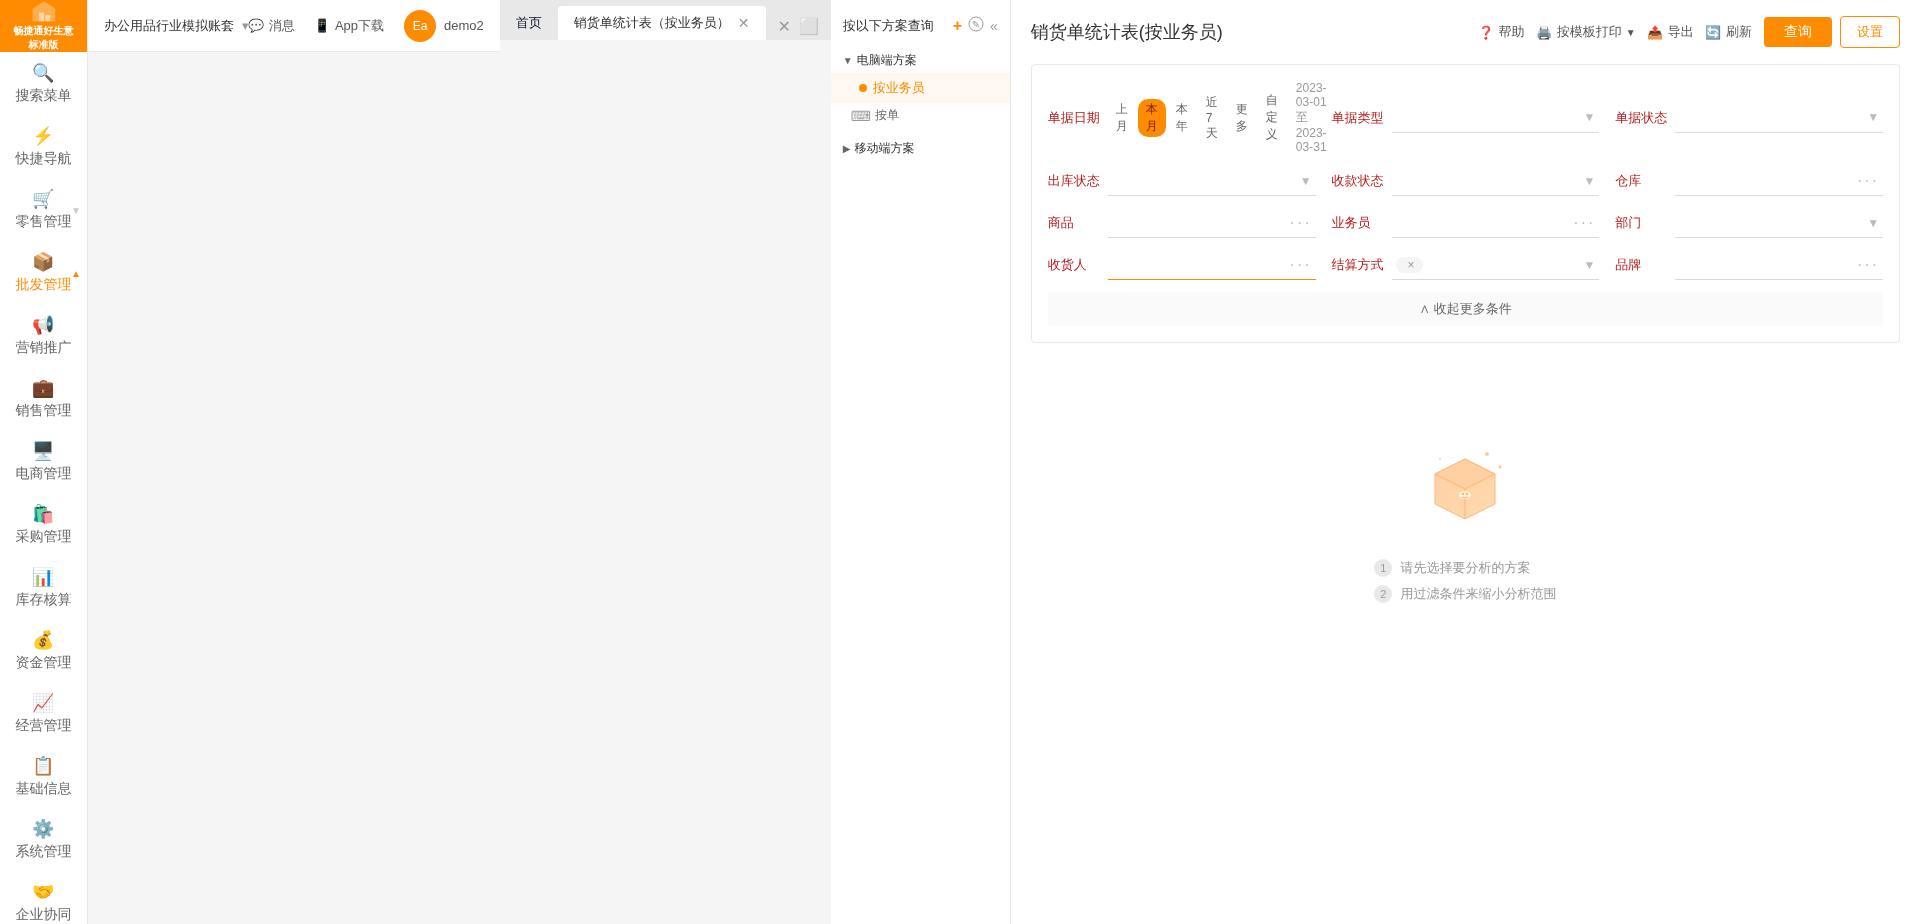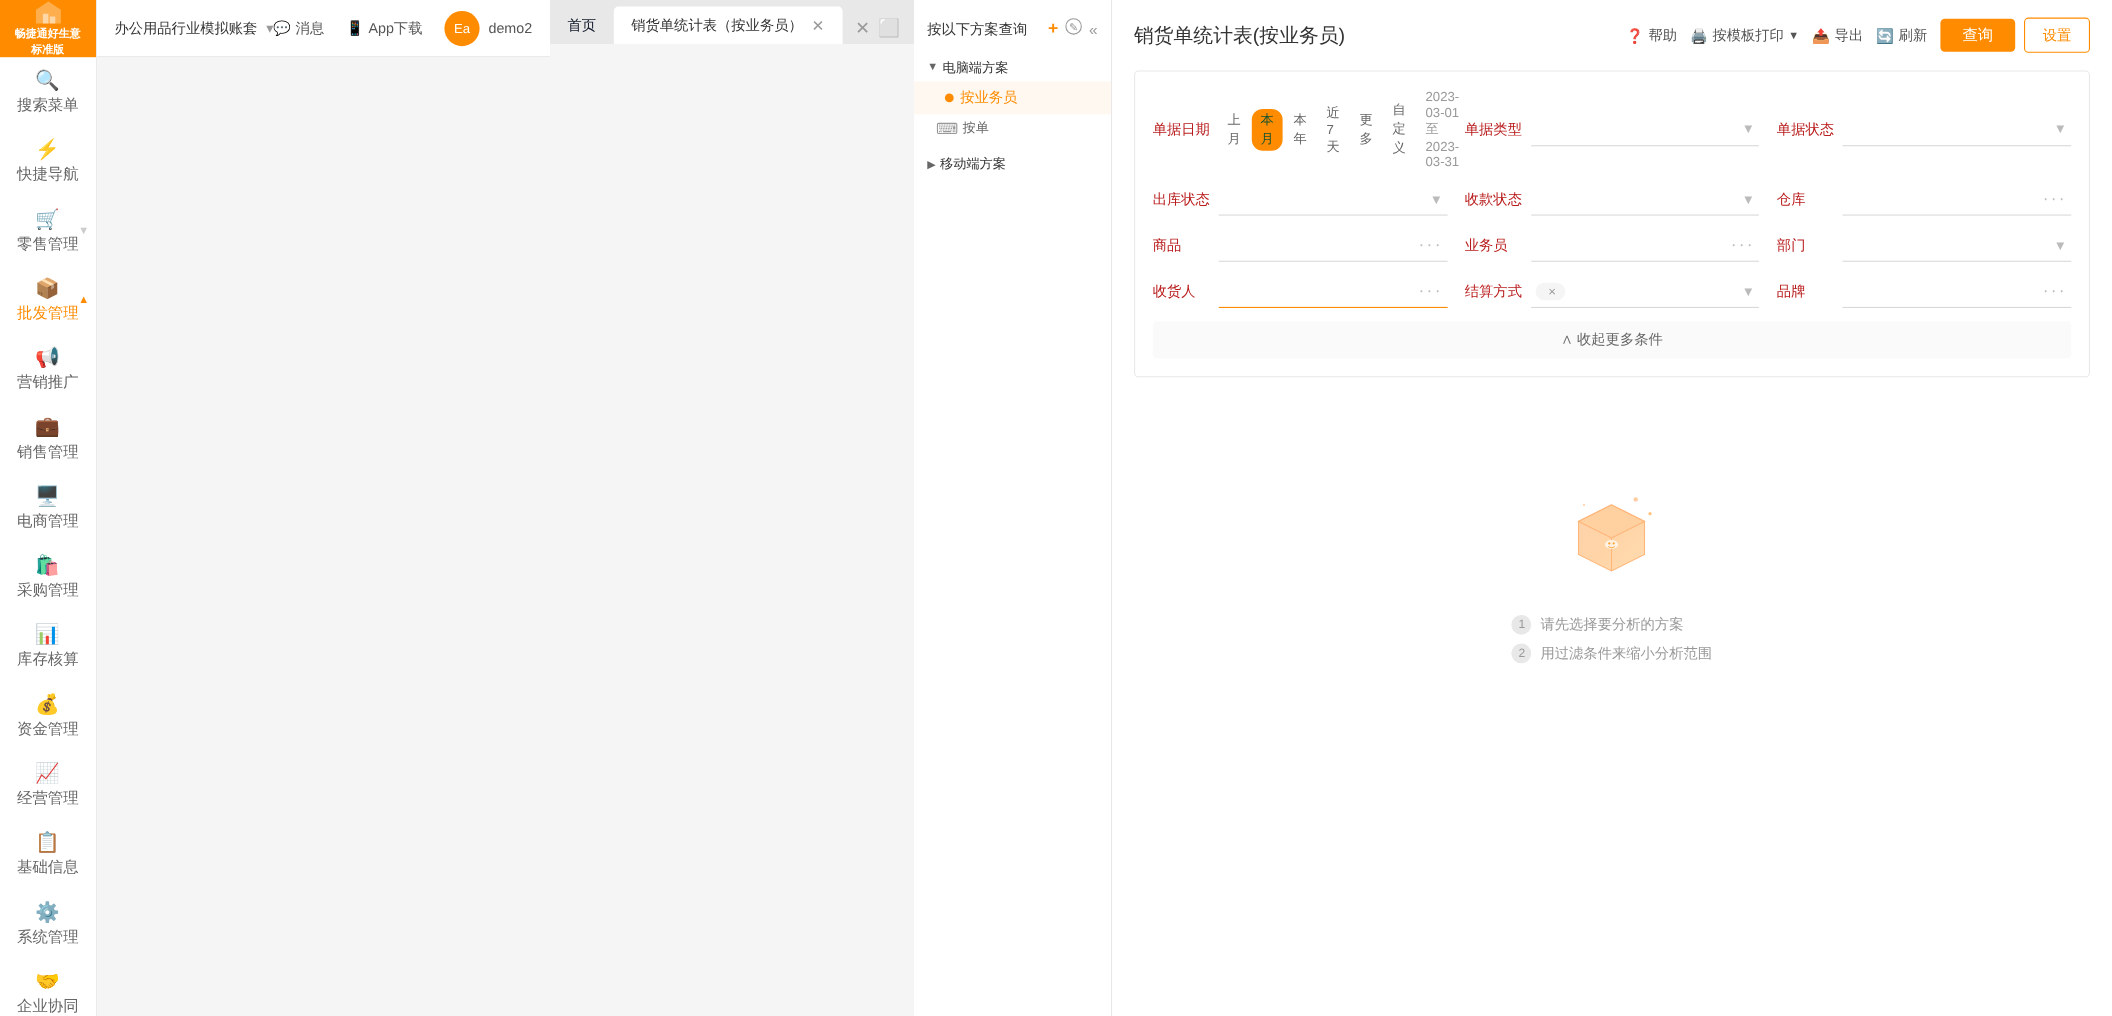--- a/index.html
+++ b/index.html
@@ -340,21 +340,21 @@
     }
     .date-tab {
       padding: 2px 8px;
       font-size: 12px;
       color: #666;
       cursor: pointer;
       border-radius: 2px;
     }
     .date-tab.active {
       background: #ff8c00;
-      color: #14532d;
+      color: #7f1d1d;
       border-radius: 10px;
     }
     .date-range {
       font-size: 12px;
       color: #999;
       margin-left: 4px;
     }
 
     
     .filter-tag {

